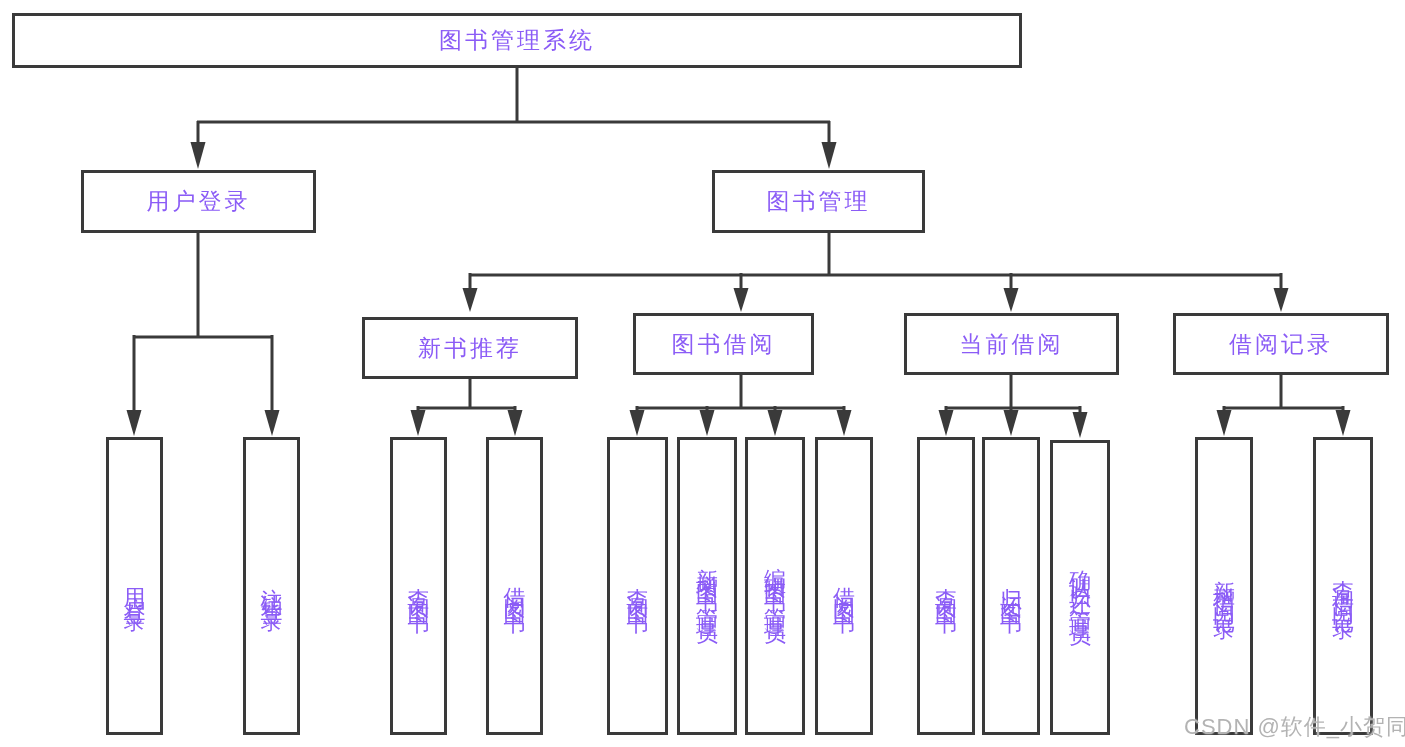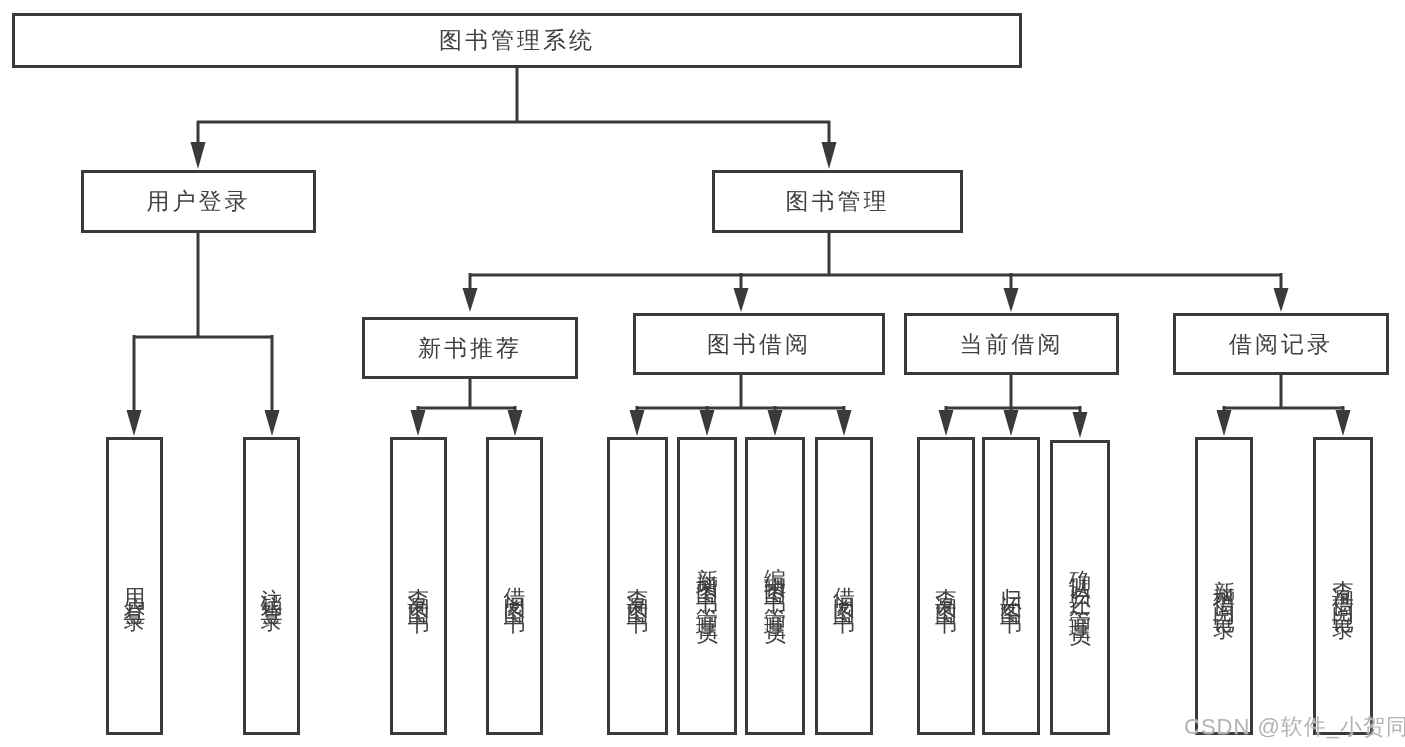--- a/index.html
+++ b/index.html
@@ -12,21 +12,21 @@
     font-family:"Liberation Sans","DejaVu Sans",sans-serif;
   }
   .node{
     position:absolute;
     box-sizing:border-box;
     background:#ffffff;
     border:3px solid #3a3a3a;
     display:flex;
     align-items:center;
     justify-content:center;
-    color:#404040;
+    color:#8b5cf6;
   }
   .node.h{
     font-size:23px;
     letter-spacing:3px;
     white-space:nowrap;
   }
   .node.v span{
     writing-mode:vertical-rl;
     text-orientation:mixed;
     font-size:22px;
@@ -43,23 +43,23 @@
     z-index:5;
     font-size:22px;
     letter-spacing:1px;
     color:#b3b3b3;
     text-shadow:0 0 2px #ffffff;
     white-space:nowrap;
   }
   
   .p-root{left:12px;top:13px;width:1010px;height:55px;}
   .p-userlogin{left:81px;top:170px;width:235px;height:63px;}
-  .p-bookmgmt{left:712px;top:170px;width:251px;height:63px;}
+  .p-bookmgmt{left:712px;top:170px;width:213px;height:63px;}
   .p-l3-recommend{left:362px;top:317px;width:216px;height:62px;}
-  .p-l3-borrow{left:633px;top:313px;width:252px;height:62px;}
+  .p-l3-borrow{left:633px;top:313px;width:181px;height:62px;}
   .p-l3-current{left:904px;top:313px;width:215px;height:62px;}
   .p-l3-records{left:1173px;top:313px;width:216px;height:62px;}
   .leaf{top:437px;height:298px;}
   .p-lf-login{left:106px;width:57px;}
   .p-lf-logout{left:243px;width:57px;}
   .p-lf-query-a{left:390px;width:57px;}
   .p-lf-borrow-a{left:486px;width:57px;}
   .p-lf-query-b{left:607px;width:61px;}
   .p-lf-add-b{left:677px;width:60px;}
   .p-lf-edit-b{left:745px;width:60px;}

